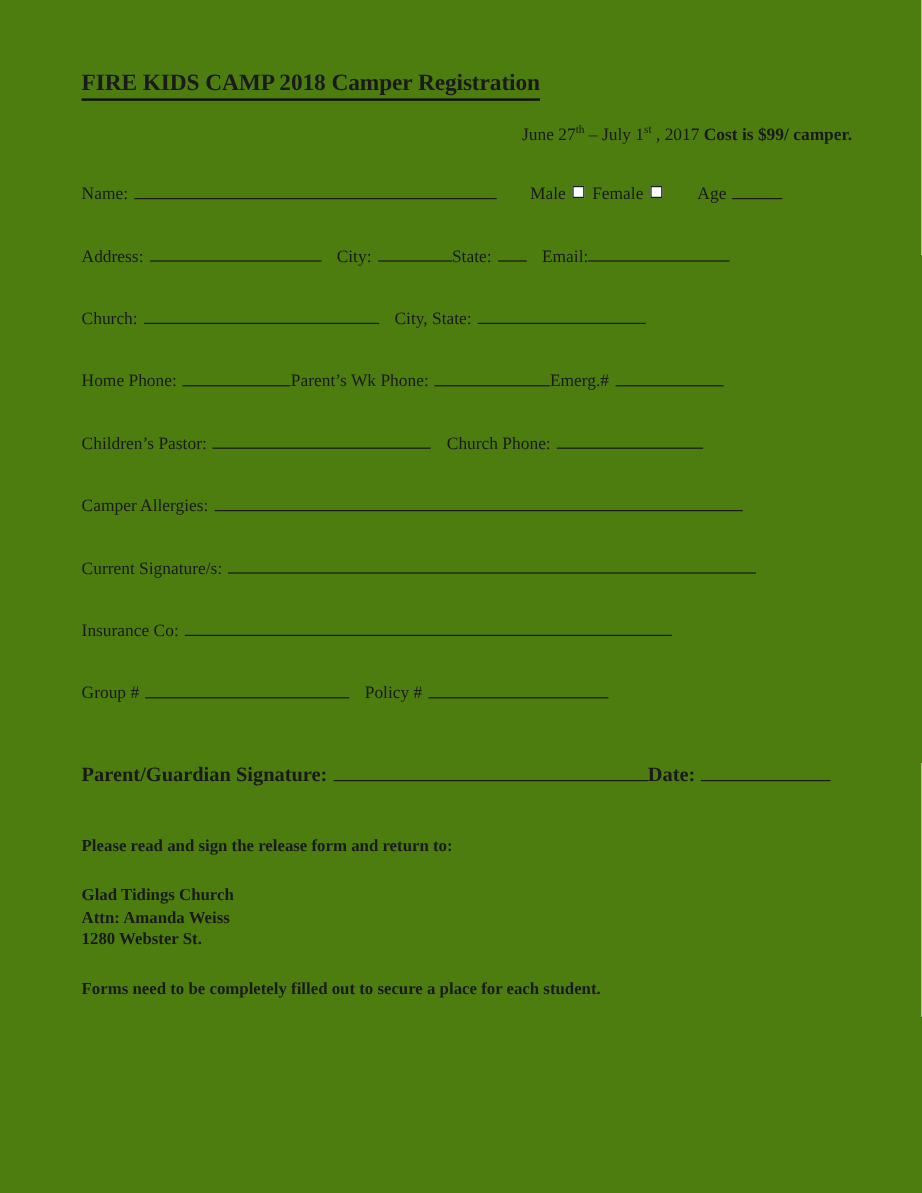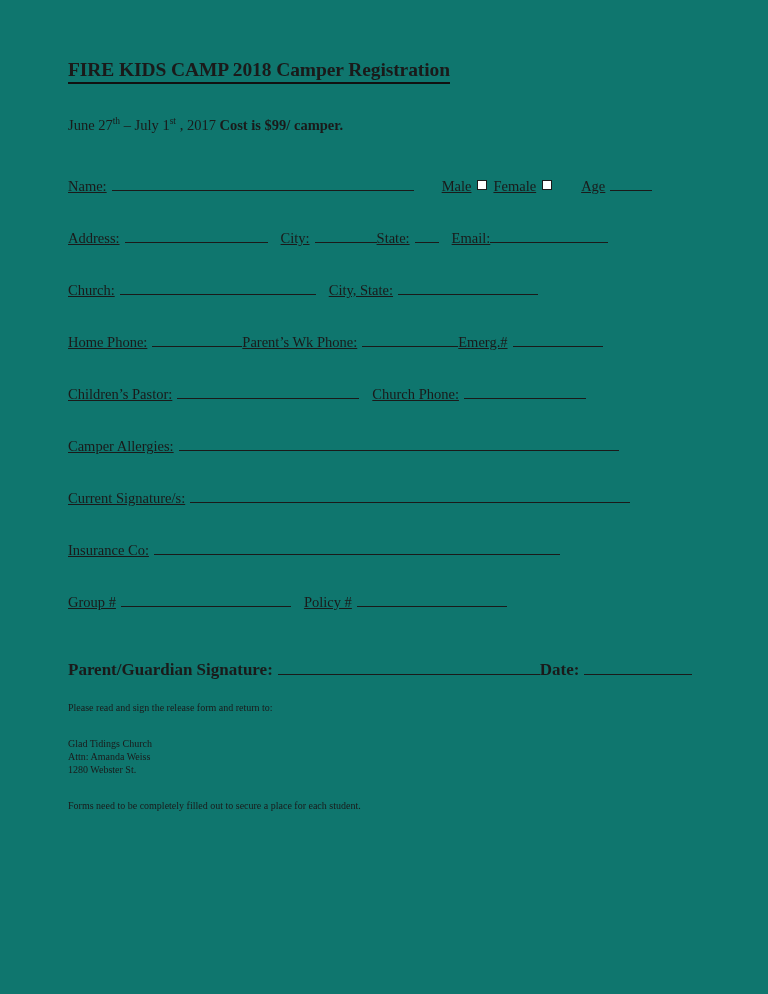--- a/index.html
+++ b/index.html
@@ -14,21 +14,21 @@
     position: relative;
     overflow: hidden;
     font-family: "Liberation Serif", "DejaVu Serif", serif;
     color: #1a1a1a;
     -webkit-font-smoothing: antialiased;
   }
 
   .page {
     position: absolute;
     inset: 0;
-    background: #0f766e;
+    background: #4d7c0f;
     padding: 12px;
   }
 
   .doc-body {
     position: absolute;
     left: 68px;
     top: 58px;
     right: 58px;
   }
 
@@ -41,36 +41,36 @@
     margin: 0 0 0 0;
     padding-bottom: 1px;
     display: inline-block;
     border-bottom: 2px solid #111111;
   }
 
   
   .date-line {
     font-size: 14.5px;
     line-height: 1.3;
-    margin-top: 32px;
+    margin-top: 20px;
     white-space: nowrap;
+    text-align: right;
   }
   .date-line sup {
     font-size: 9.5px;
     vertical-align: super;
     line-height: 0;
   }
   .cost {
     font-weight: bold;
   }
 
   
   .form-rows {
-    margin-top: 42px;
-    text-decoration: underline;
+    margin-top: 30px;
   }
   .row {
     font-size: 14.5px;
     line-height: 1.25;
     height: 52px;
     white-space: nowrap;
     display: block;
   }
   .row .lbl {
     display: inline;
@@ -102,23 +102,23 @@
   .sig-row {
     font-size: 17px;
     font-weight: bold;
     white-space: nowrap;
     margin-top: 14px;
     line-height: 1.25;
   }
 
   
   .closing {
-    margin-top: 21px;
-    font-size: 10px;
-    font-weight: normal;
+    margin-top: 41px;
+    font-size: 14px;
+    font-weight: bold;
     line-height: 1.35;
   }
   .closing .instruct {
     margin: 0;
   }
   .address-block {
     margin-top: 22px;
   }
   .address-block div {
     line-height: 1.32;

